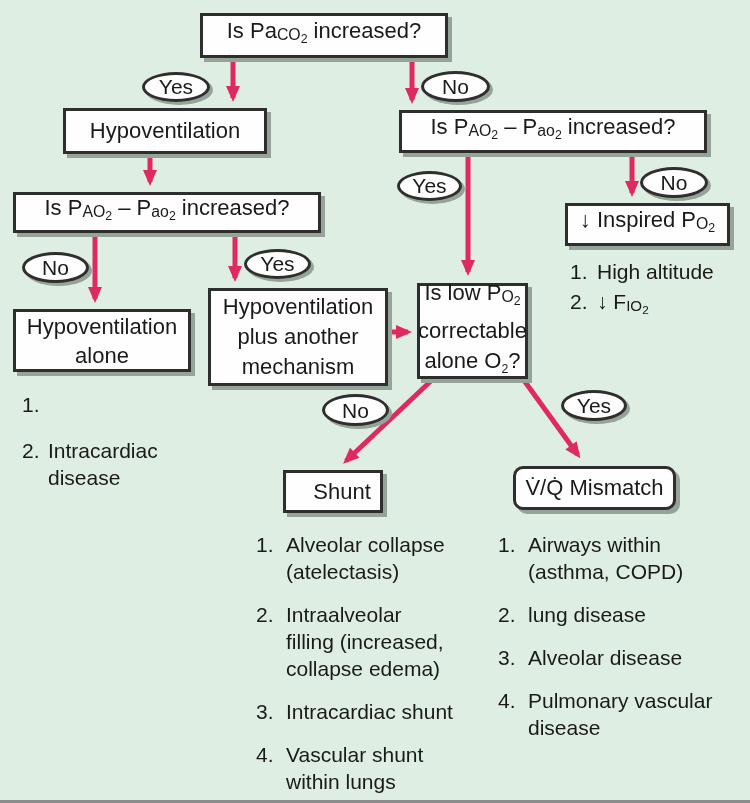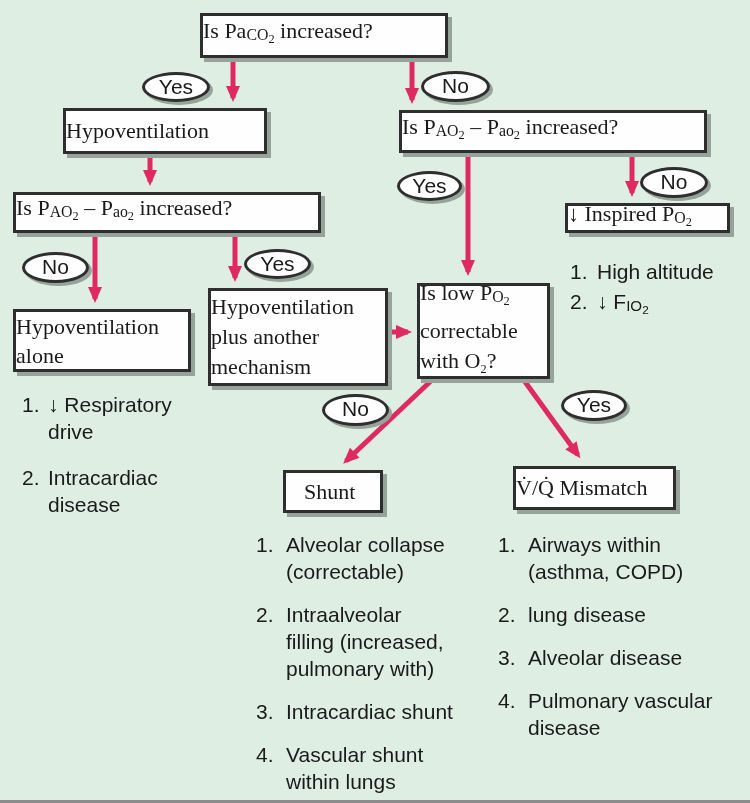--- a/index.html
+++ b/index.html
@@ -11,28 +11,28 @@
   .stage{
     position:relative;width:750px;height:803px;background:var(--bg);
     font-family:"Liberation Sans","DejaVu Sans",sans-serif;color:var(--ink);
     overflow:hidden;
   }
   .flow{position:absolute;left:0;top:0;z-index:1;}
   .box{
     position:absolute;z-index:2;background:var(--fill);
     border:3px solid var(--border);
     box-shadow:4px 4px 0 var(--shadow);
-    display:flex;flex-direction:column;align-items:flex-start;justify-content:center;
-    text-align:center;font-size:22px;line-height:30px;font-family:Liberation Serif, serif;
+    display:flex;flex-direction:column;align-items:center;justify-content:center;
+    text-align:center;font-size:22px;line-height:30px;
   }
   .oval{
     position:absolute;z-index:3;background:var(--fill);
     border:3px solid var(--border);border-radius:50%;
     box-shadow:3px 3px 0 var(--shadow);
-    display:flex;align-items:flex-start;justify-content:center;
+    display:flex;align-items:flex-end;justify-content:center;
     font-size:21px;
   }
   .list{position:absolute;z-index:2;font-size:21px;line-height:27px;}
   .li{display:flex;align-items:flex-start;}
   .num{flex:none;}
   .n26{width:26px;} .n27{width:27px;} .n30{width:30px;}
   .ln{display:block;}
   .sm{font-size:0.72em;vertical-align:-0.12em;}
   .s2{font-size:0.56em;vertical-align:-0.42em;}
   .gap16 .li{margin-bottom:16px;}
@@ -93,21 +93,21 @@
     <span>Yes</span>
   </div>
 
   <div class="oval" style="left:397px;top:171px;width:65px;height:30px;">
     <span>Yes</span>
   </div>
   <div class="oval" style="left:640px;top:167px;width:68px;height:31px;">
     <span>No</span>
   </div>
 
-  <div class="box" style="left:565px;top:203px;width:165px;height:30px;">
+  <div class="box" style="left:565px;top:203px;width:165px;height:43px;">
     <span><span>↓ Inspired P</span><span class="sm">O</span><span class="s2">2</span></span>
   </div>
 
   <div class="list gap2" style="left:570px;top:258px;width:178px;">
     <div class="li">
       <span class="num n27">1.</span>
       <span>High altitude</span>
     </div>
     <div class="li">
       <span class="num n27">2.</span>
@@ -119,33 +119,29 @@
     <span class="ln">Hypoventilation</span>
     <span class="ln">alone</span>
   </div>
 
   <div class="box" style="left:208px;top:288px;width:180px;height:98px;line-height:30px;">
     <span class="ln">Hypoventilation</span>
     <span class="ln">plus another</span>
     <span class="ln">mechanism</span>
   </div>
 
-  <div class="box" style="left:417px;top:283px;width:133px;height:96px;line-height:30px;">
+  <div class="box" style="left:417px;top:283px;width:111px;height:96px;line-height:30px;">
     <span class="ln"><span>Is low P</span><span class="sm">O</span><span class="s2">2</span></span>
     <span class="ln">correctable</span>
-    <span class="ln"><span>with O</span><span class="s2">2</span><span>?</span></span>
+    <span class="ln"><span>alone O</span><span class="s2">2</span><span>?</span></span>
   </div>
 
   <div class="list gap19" style="left:22px;top:391px;width:228px;">
     <div class="li">
       <span class="num n26">1.</span>
-      <span>
-        <span class="ln">↓ Respiratory</span>
-        <span class="ln">drive</span>
-      </span>
     </div>
     <div class="li">
       <span class="num n26">2.</span>
       <span>
         <span class="ln">Intracardiac</span>
         <span class="ln">disease</span>
       </span>
     </div>
   </div>
 
@@ -153,38 +149,38 @@
     <span>No</span>
   </div>
   <div class="oval" style="left:561px;top:390px;width:66px;height:31px;">
     <span>Yes</span>
   </div>
 
   <div class="box" style="left:283px;top:470px;width:100px;height:43px;padding-left:18px;">
     <span>Shunt</span>
   </div>
 
-  <div class="box" style="left:513px;top:466px;width:163px;height:44px;">
+  <div class="box" style="left:513px;top:466px;width:163px;height:44px;border-radius:10px;">
     <span>V̇/Q̇ Mismatch</span>
   </div>
 
   <div class="list gap16" style="left:256px;top:531px;width:238px;">
     <div class="li">
       <span class="num n30">1.</span>
       <span>
         <span class="ln">Alveolar collapse</span>
-        <span class="ln">(correctable)</span>
+        <span class="ln">(atelectasis)</span>
       </span>
     </div>
     <div class="li">
       <span class="num n30">2.</span>
       <span>
         <span class="ln">Intraalveolar</span>
         <span class="ln">filling (increased,</span>
-        <span class="ln">pulmonary with)</span>
+        <span class="ln">collapse edema)</span>
       </span>
     </div>
     <div class="li">
       <span class="num n30">3.</span>
       <span>
         <span class="ln">Intracardiac shunt</span>
       </span>
     </div>
     <div class="li">
       <span class="num n30">4.</span>

